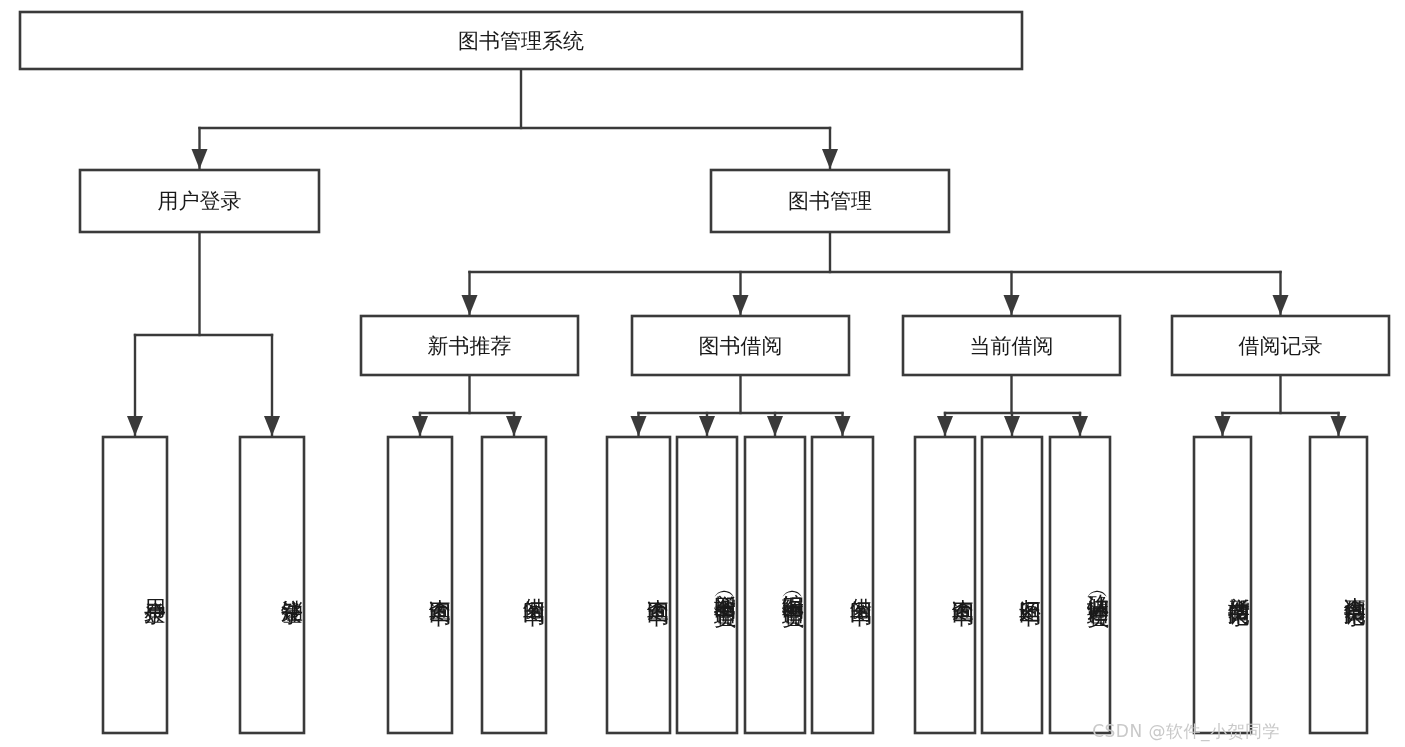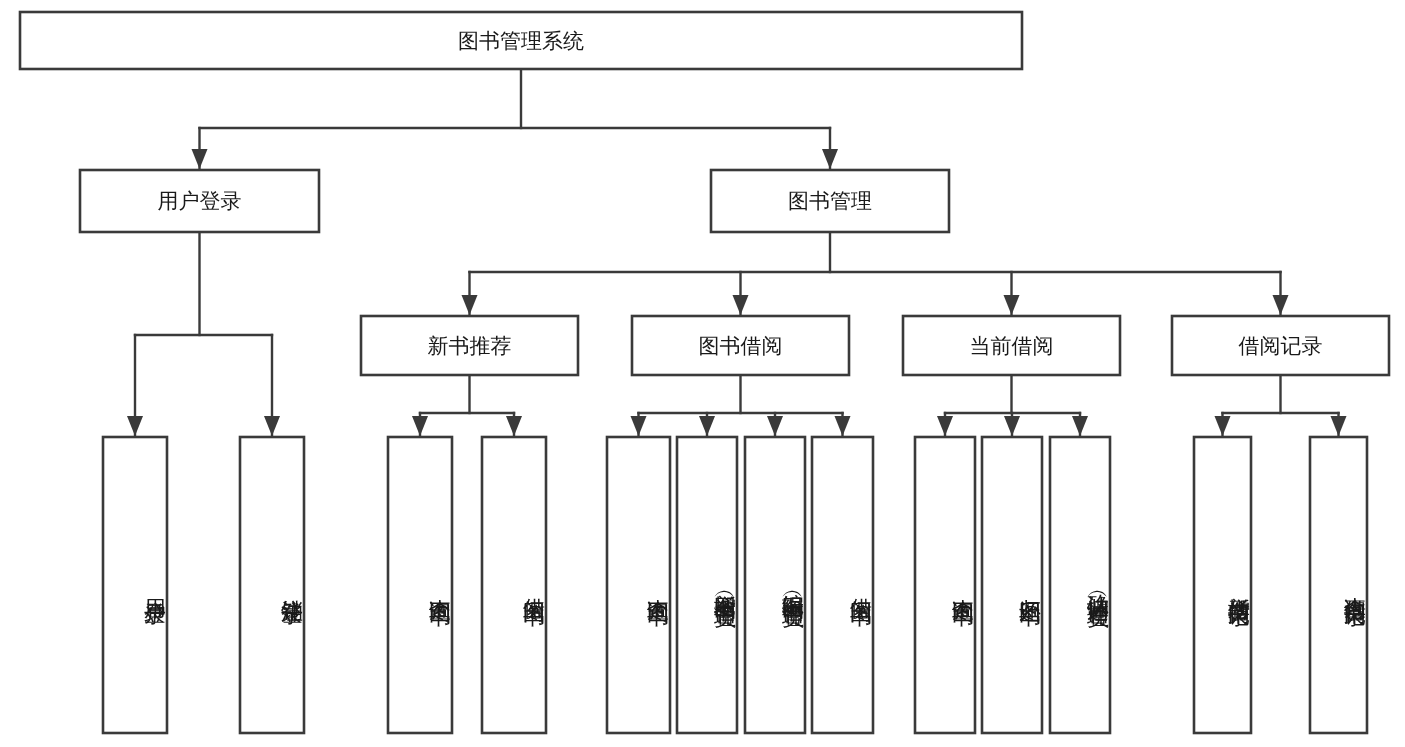--- a/index.html
+++ b/index.html
@@ -178,14 +178,15 @@
       <div class="leaf-label" style="left: 677px; top: 445px; width: 60px; height: 280px;">新增图书（管理员）</div>
       <div class="leaf-label" style="left: 745px; top: 445px; width: 60px; height: 280px;">编辑图书（管理员）</div>
       <div class="leaf-label" style="left: 812px; top: 445px; width: 61px; height: 280px;">借阅图书</div>
       <div class="leaf-label" style="left: 915px; top: 445px; width: 60px; height: 280px;">查询图书</div>
       <div class="leaf-label" style="left: 982px; top: 445px; width: 60px; height: 280px;">归还图书</div>
       <div class="leaf-label" style="left: 1050px; top: 445px; width: 60px; height: 280px;">确认归还（管理员）</div>
       <div class="leaf-label" style="left: 1194px; top: 445px; width: 57px; height: 280px;">新增借阅记录</div>
       <div class="leaf-label" style="left: 1310px; top: 445px; width: 57px; height: 280px;">查询借阅记录</div>
     </div>
 
+  <div class="watermark">CSDN @软件_小贺同学</div>
 
 </div>
 
 </body></html>

